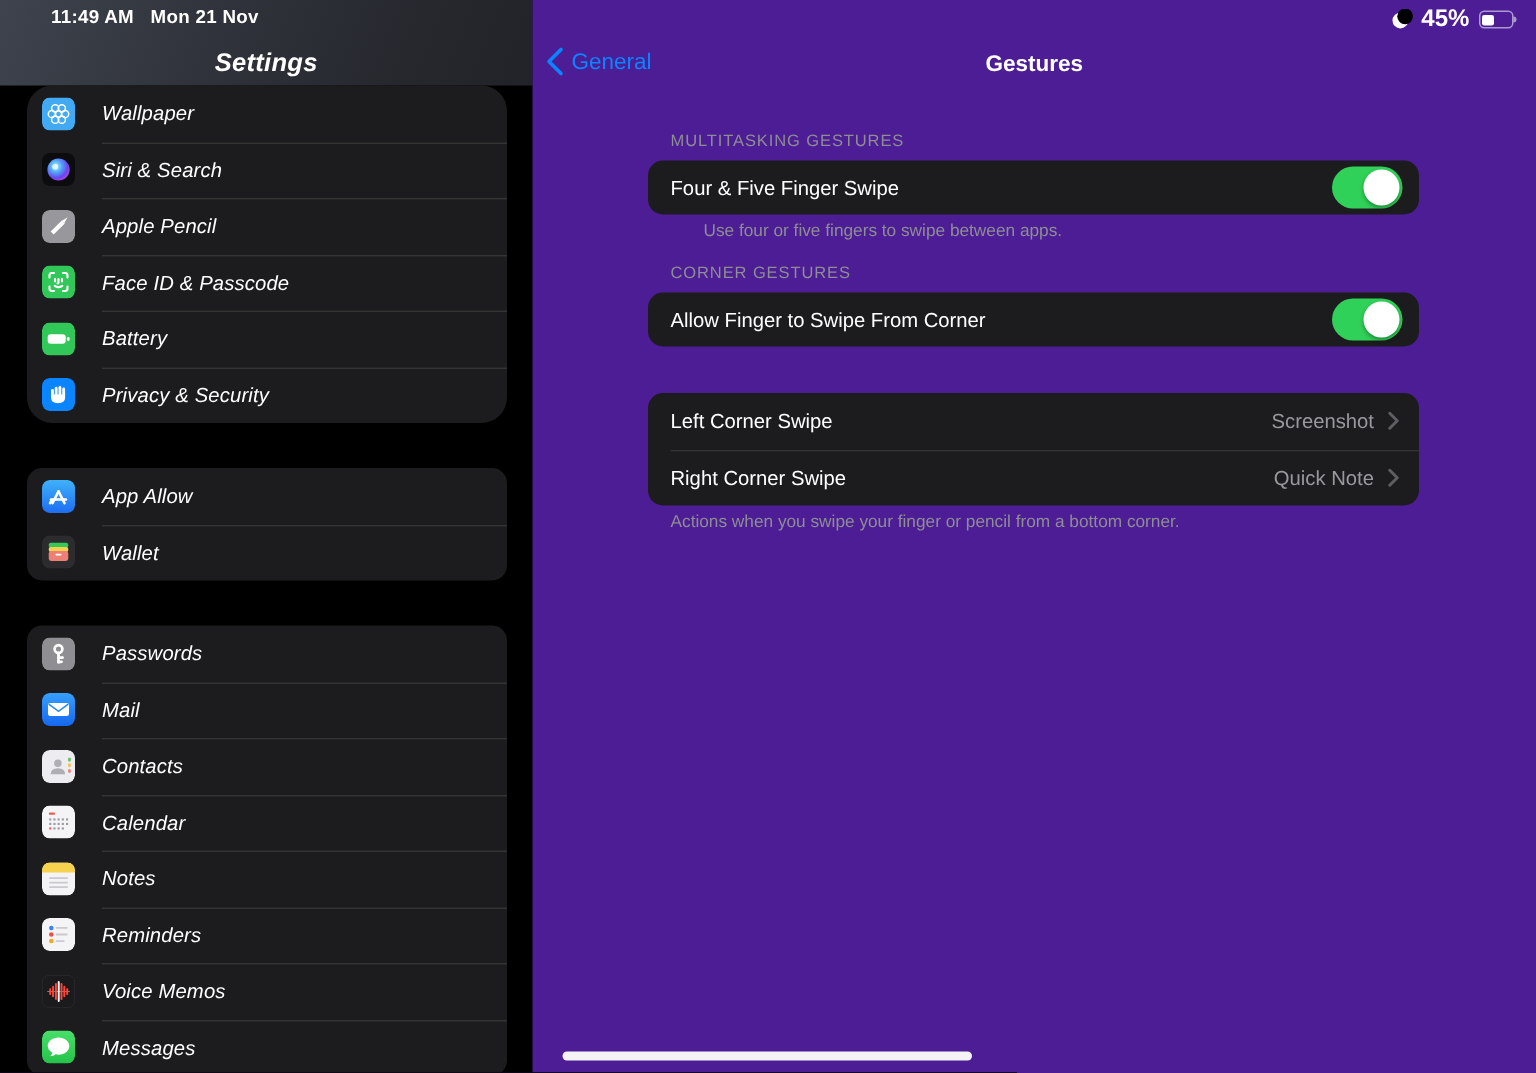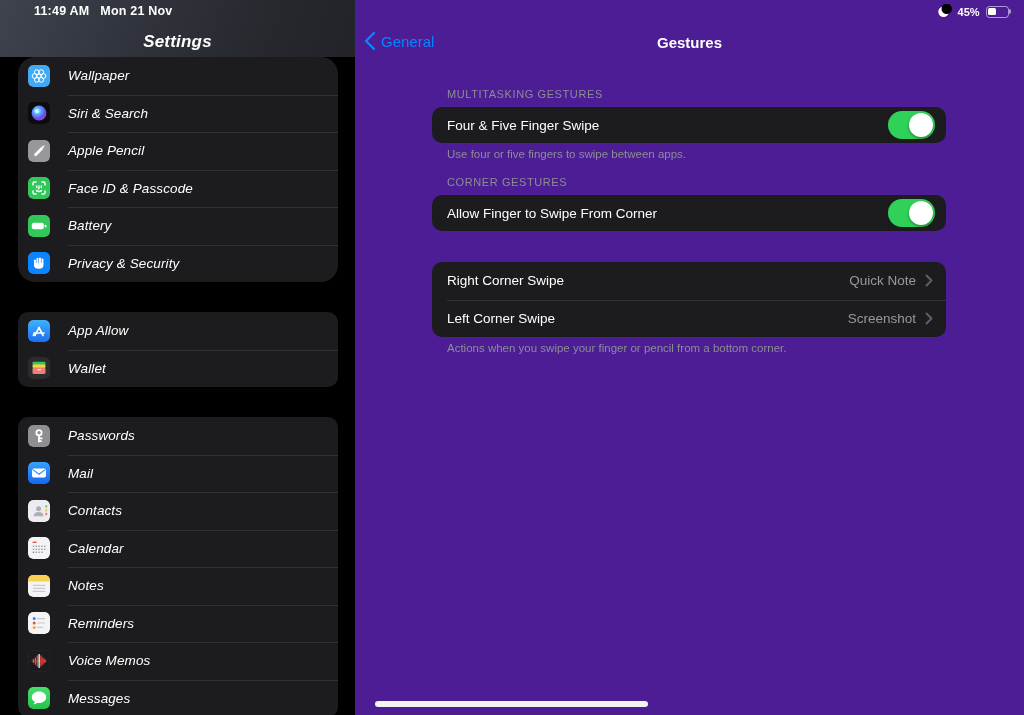--- a/index.html
+++ b/index.html
@@ -3,21 +3,21 @@
 <meta charset="utf-8">
 <style>
   * { margin:0; padding:0; box-sizing:border-box; }
   html,body { background:#000; }
   body { font-family:"Liberation Sans", sans-serif; -webkit-font-smoothing:antialiased; }
   .page { position:relative; width:1024px; height:715px; background:#000; overflow:hidden; margin:0 auto; }
 
   
   .statusbar { position:absolute; top:0; left:0; right:0; height:24px; z-index:20; }
   .status-left { position:absolute; top:4px; left:20px; display:flex; gap:11px; color:#fff; font-size:12.5px; font-weight:600; letter-spacing:.2px;margin-left:14px; }
-  .status-right { position:absolute; top:4px; right:13px; display:flex; align-items:center; gap:6px; color:#fff; font-size:11px; font-weight:600; }
+  .status-right { position:absolute; top:4px; right:13px; display:flex; align-items:center; gap:6px; color:#fff; font-size:16px; font-weight:600; }
   .moon { width:15px; height:15px; }
   .batt { display:flex; align-items:center; }
   .batt-body { width:23px; height:12px; border:1px solid rgba(255,255,255,.55); border-radius:3.5px; padding:1.5px; }
   .batt-fill { width:45%; height:100%; background:#fff; border-radius:1.5px; }
   .batt-nub { width:1.6px; height:4.4px; background:rgba(255,255,255,.55); border-radius:0 2px 2px 0; margin-left:.8px; }
 
   
   .sidebar { position:absolute; left:0; top:0; width:355px; height:715px; background:#000;font-style:italic; }
   .sidebar-header { position:absolute; left:0; top:0; width:355px; height:57px;
     background:linear-gradient(112deg,#3e434d 0%,#30333b 40%,#26282e 75%,#222329 100%); }
@@ -306,42 +306,42 @@
 
       <div class="sec-header" style="top:88px;">MULTITASKING GESTURES</div>
 
       <div class="crow" style="top:107px; height:36px;">
         <span class="crow-label">Four &amp; Five Finger Swipe</span>
         <div class="toggle" data-state="on">
             <div class="knob"></div>
           </div>
       </div>
 
-      <div class="sec-footer" style="top:148px;">Use four or five fingers to swipe between apps.</div>
+      <div class="sec-footer" style="top:148px;margin-left:22px;">Use four or five fingers to swipe between apps.</div>
 
       <div class="sec-header" style="top:176px;">CORNER GESTURES</div>
 
       <div class="crow" style="top:195px; height:36px;">
         <span class="crow-label">Allow Finger to Swipe From Corner</span>
         <div class="toggle" data-state="on">
             <div class="knob"></div>
           </div>
       </div>
 
       <div class="cgroup" style="top:262px;">
         <div class="lrow">
-          <span class="lrow-label">Right Corner Swipe</span>
-          <span class="lrow-value">Quick Note</span>
+          <span class="lrow-label">Left Corner Swipe</span>
+          <span class="lrow-value">Screenshot</span>
           <svg width="8" height="13" viewBox="0 0 8 13">
               <polyline points="1.5,1.5 6.5,6.5 1.5,11.5" fill="none" stroke="#5e5e63" stroke-width="2" stroke-linecap="round" stroke-linejoin="round"></polyline>
             </svg>
         </div>
         <div class="lrow">
-          <span class="lrow-label">Left Corner Swipe</span>
-          <span class="lrow-value">Screenshot</span>
+          <span class="lrow-label">Right Corner Swipe</span>
+          <span class="lrow-value">Quick Note</span>
           <svg width="8" height="13" viewBox="0 0 8 13">
               <polyline points="1.5,1.5 6.5,6.5 1.5,11.5" fill="none" stroke="#5e5e63" stroke-width="2" stroke-linecap="round" stroke-linejoin="round"></polyline>
             </svg>
         </div>
       </div>
 
       <div class="sec-footer" style="top:342px;">Actions when you swipe your finger or pencil from a bottom corner.</div>
 
     </div>
   </div>

